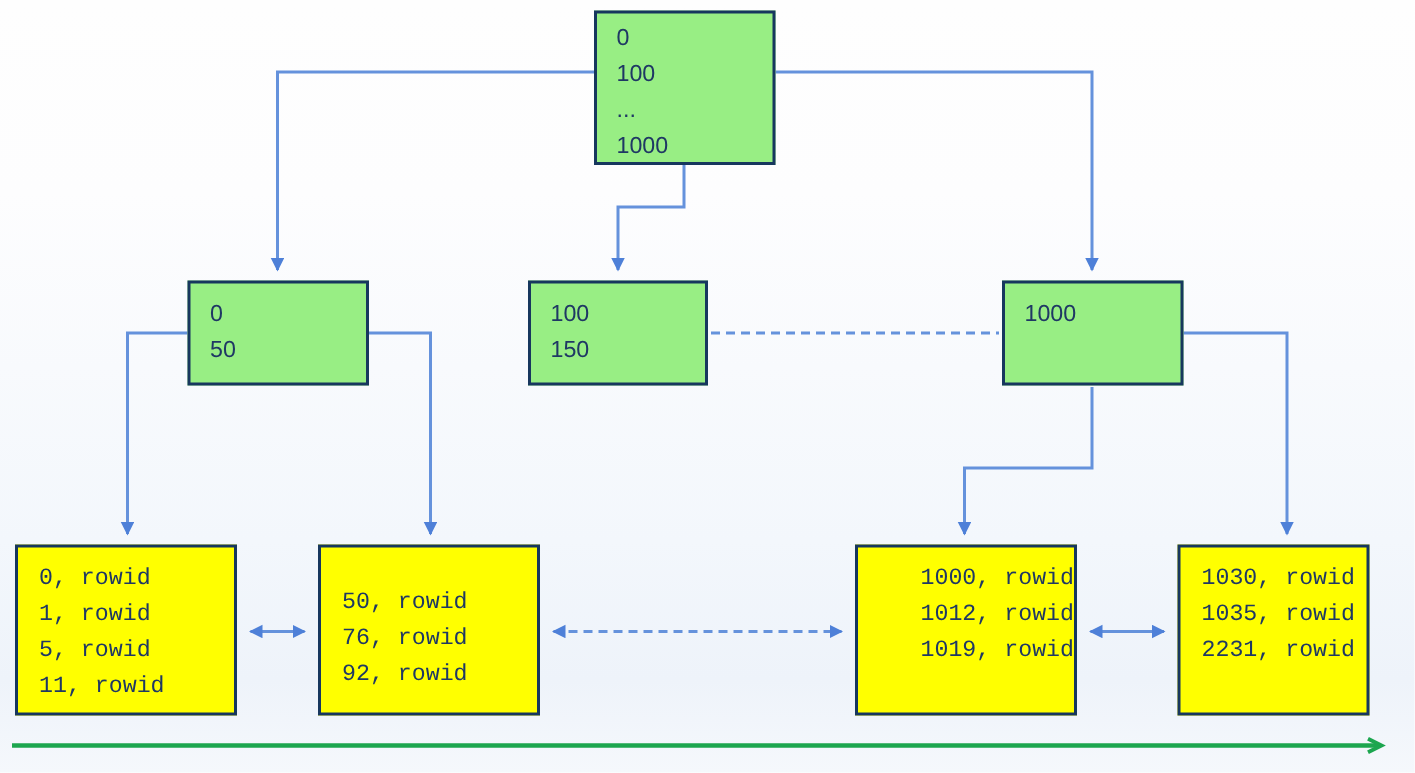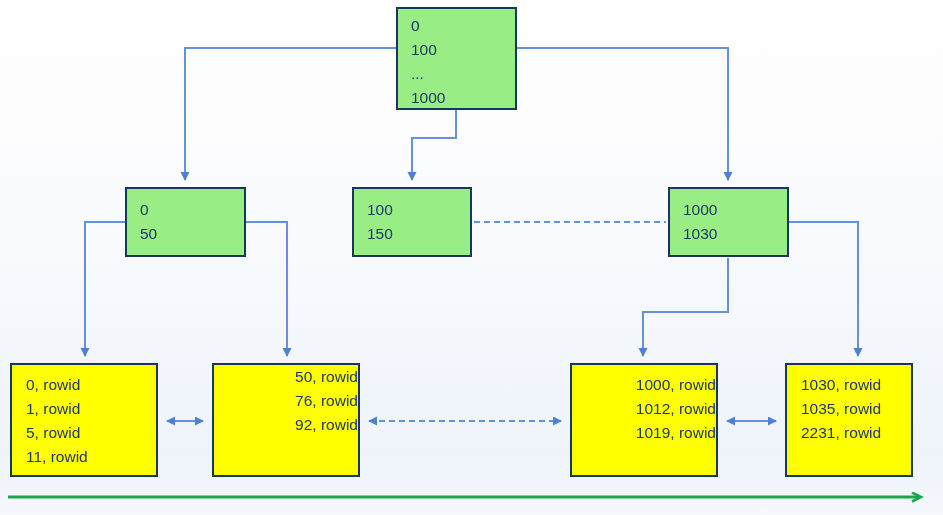--- a/index.html
+++ b/index.html
@@ -21,27 +21,27 @@
     position:absolute;
     box-sizing:border-box;
     border:2px solid #17375e;
     color:#1f3864;
     font-size:15.5px;
     line-height:24px;
     z-index:2;
   }
   .node .ln{white-space:nowrap;}
   .branch{background:#98ee84;}
-  .leaf{background:#ffff00;}
+  .leaf{background:#ffff00;font-family:Liberation Mono, monospace;}
   .root-node{left:396px;top:7px;width:121px;height:103px;padding:5px 0 0 13px;}
   .branch-left{left:125px;top:187px;width:121px;height:70px;padding:9px 0 0 13px;}
   .branch-mid{left:352px;top:187px;width:120px;height:70px;padding:9px 0 0 13px;}
   .branch-right{left:668px;top:187px;width:121px;height:70px;padding:9px 0 0 13px;}
   .leaf-1{left:10px;top:363px;width:148px;height:114px;padding:8px 0 0 14px;}
-  .leaf-2{left:212px;top:363px;width:148px;height:114px;padding:0 0 0 14px;text-align:right;}
+  .leaf-2{left:212px;top:363px;width:148px;height:114px;padding:24px 0 0 14px;}
   .leaf-3{left:570px;top:363px;width:148px;height:114px;padding:8px 0 0 14px;text-align:right;}
   .leaf-4{left:785px;top:363px;width:128px;height:114px;padding:8px 0 0 14px;}
   .edge{stroke:#6592dc;stroke-width:2;fill:none;}
   .edge-dashed{stroke-dasharray:6 4;}
   .scan-arrow{stroke:#1ca64f;stroke-width:3;fill:none;}
 </style>
 </head>
 <body>
 
 <div class="canvas">
@@ -86,21 +86,20 @@
     <div class="ln">50</div>
   </div>
 
   <div class="node branch branch-mid">
     <div class="ln">100</div>
     <div class="ln">150</div>
   </div>
 
   <div class="node branch branch-right">
     <div class="ln">1000</div>
-    <div class="ln">1030</div>
   </div>
 
   <div class="node leaf leaf-1">
     <div class="ln">0, rowid</div>
     <div class="ln">1, rowid</div>
     <div class="ln">5, rowid</div>
     <div class="ln">11, rowid</div>
   </div>
 
   <div class="node leaf leaf-2">

